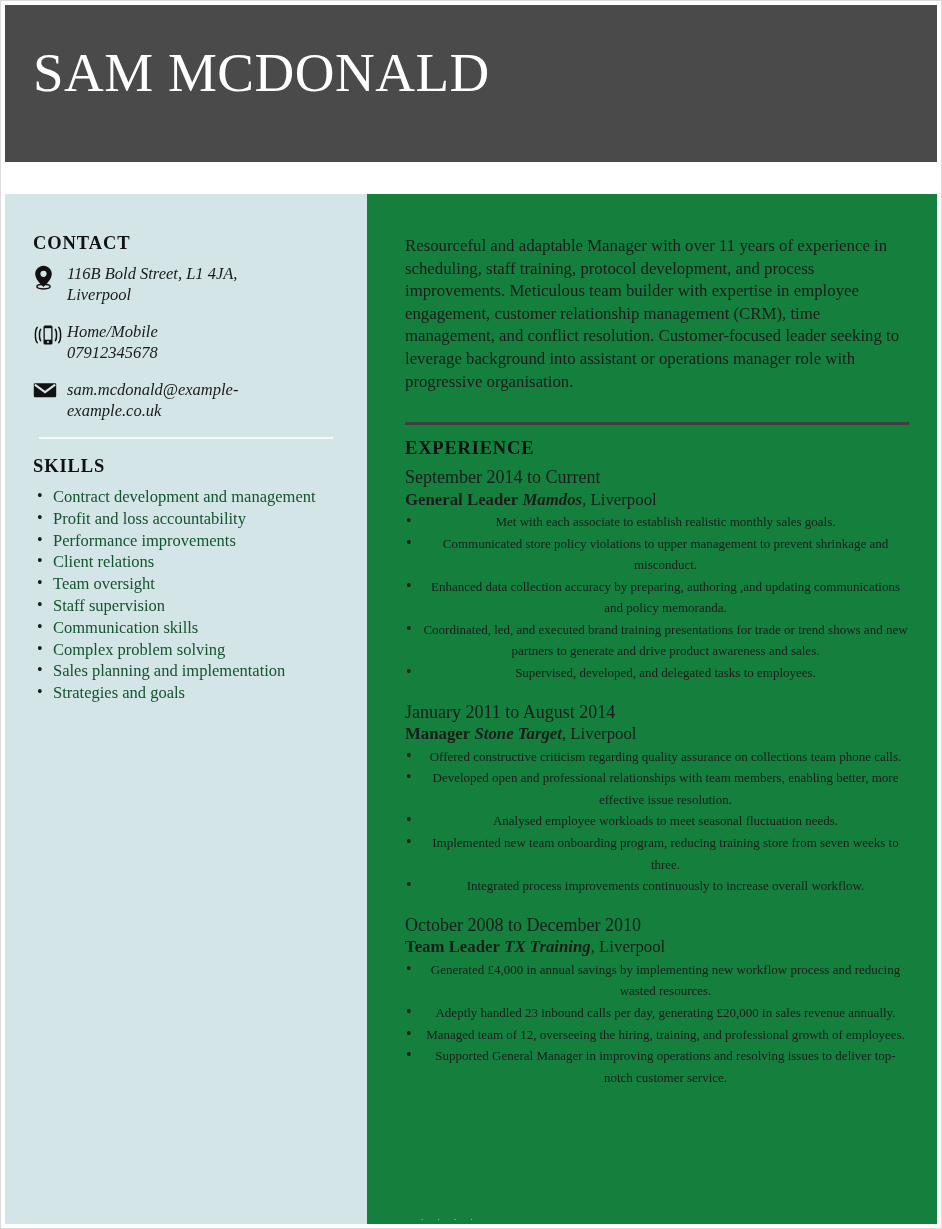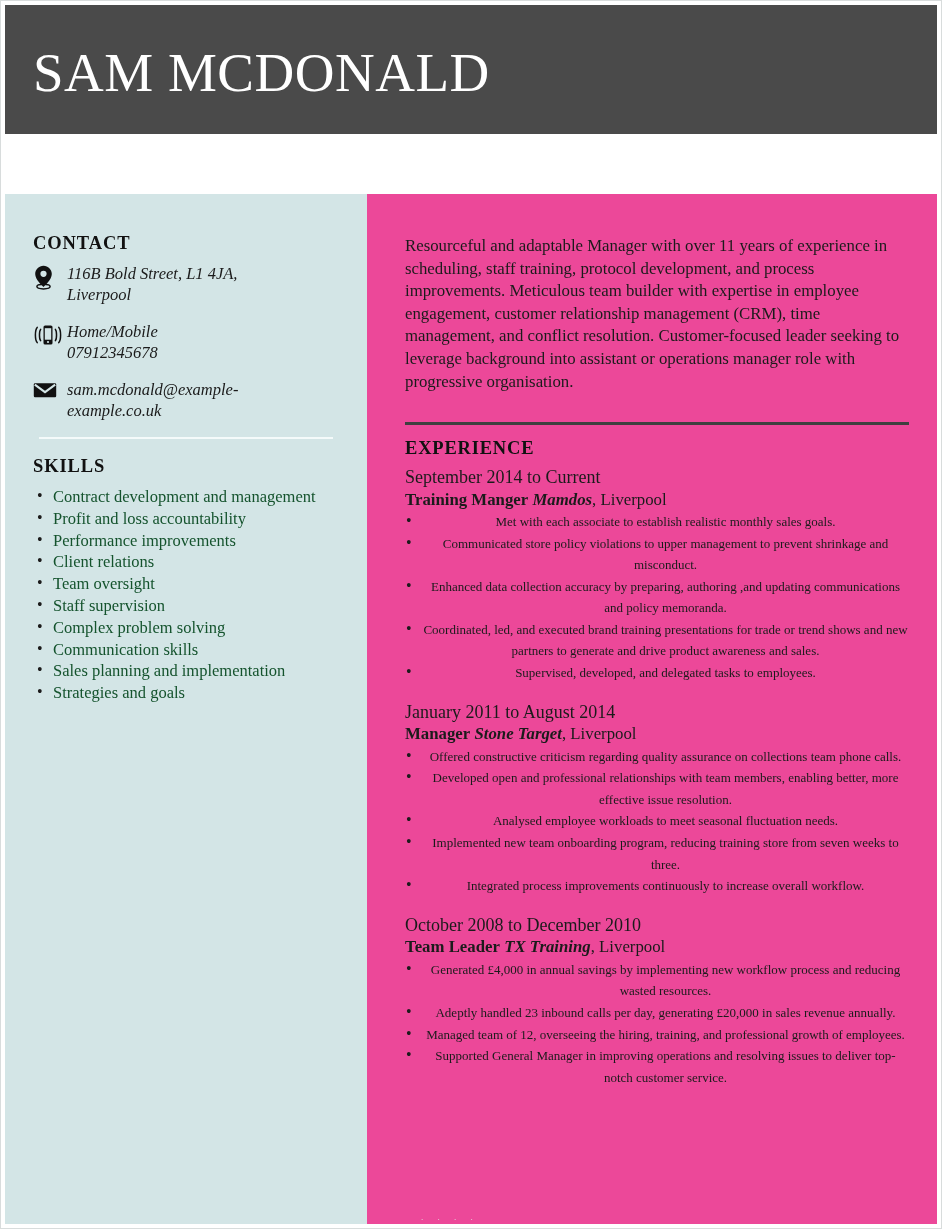--- a/index.html
+++ b/index.html
@@ -21,21 +21,21 @@
     overflow: hidden;
     border: 1px solid #d8dcdc;
   }
 
   
   .header {
     position: absolute;
     left: 4px;
     top: 4px;
     width: 932px;
-    height: 129px;
+    height: 157px;
     background: #4a4a4a;
   }
   .header-name {
     position: absolute;
     left: 28px;
     top: 37px;
     font-size: 55px;
     line-height: 62px;
     letter-spacing: 0.5px;
     color: #ffffff;
@@ -63,21 +63,21 @@
     box-sizing: border-box;
     padding: 39px 26px 0 28px;
   }
 
   .main {
     position: absolute;
     left: 362px;
     top: 0;
     right: 0;
     bottom: 0;
-    background: #ec4899;
+    background: #15803d;
     box-sizing: border-box;
     padding: 41px 28px 0 38px;
   }
 
   
   .side-heading {
     font-size: 18.5px;
     font-weight: bold;
     letter-spacing: 0.9px;
     margin: 0 0 9px 0;
@@ -270,39 +270,39 @@
       <div class="side-divider"></div>
 
       <div class="side-heading">SKILLS</div>
       <ul class="skills">
         <li>Contract development and management</li>
         <li>Profit and loss accountability</li>
         <li>Performance improvements</li>
         <li>Client relations</li>
         <li>Team oversight</li>
         <li>Staff supervision</li>
+        <li>Communication skills</li>
         <li>Complex problem solving</li>
-        <li>Communication skills</li>
         <li>Sales planning and implementation</li>
         <li>Strategies and goals</li>
       </ul>
     </div>
 
     <div class="main">
 
       <p class="summary">Resourceful and adaptable Manager with over 11 years of experience in scheduling, staff training, protocol development, and process improvements. Meticulous team builder with expertise in employee engagement, customer relationship management (CRM), time management, and conflict resolution. Customer-focused leader seeking to leverage background into assistant or operations manager role with progressive organisation.</p>
 
       <div class="section-rule"></div>
 
       <div class="main-heading">EXPERIENCE</div>
 
       <div class="job">
         <div class="job-dates">September 2014 to Current</div>
         <div class="job-title-line">
-          <span class="job-role">Training Manger</span><span>&nbsp;</span><span class="job-company">Mamdos</span><span>, Liverpool</span>
+          <span class="job-role">General Leader</span><span>&nbsp;</span><span class="job-company">Mamdos</span><span>, Liverpool</span>
         </div>
         <ul class="job-bullets">
           <li>Met with each associate to establish realistic monthly sales goals.</li>
           <li>Communicated store policy violations to upper management to prevent shrinkage and misconduct.</li>
           <li>Enhanced data collection accuracy by preparing, authoring ,and updating communications and policy memoranda.</li>
           <li>Coordinated, led, and executed brand training presentations for trade or trend shows and new partners to generate and drive product awareness and sales.</li>
           <li>Supervised, developed, and delegated tasks to employees.</li>
         </ul>
       </div>
 

